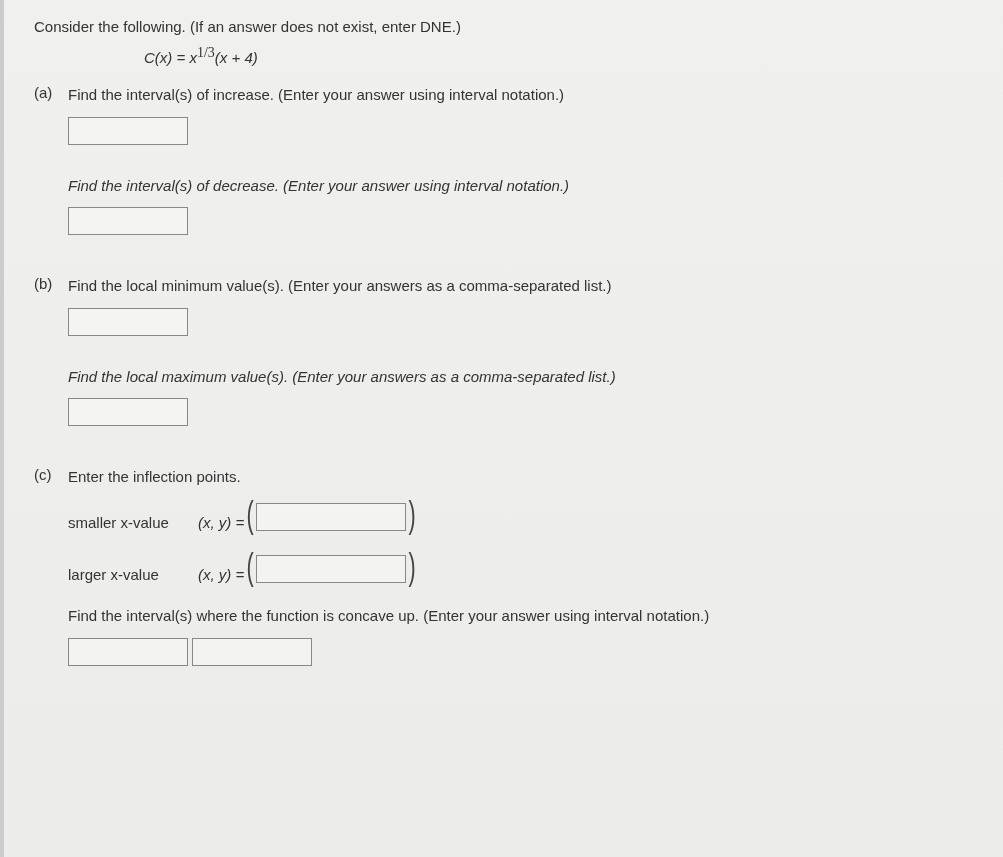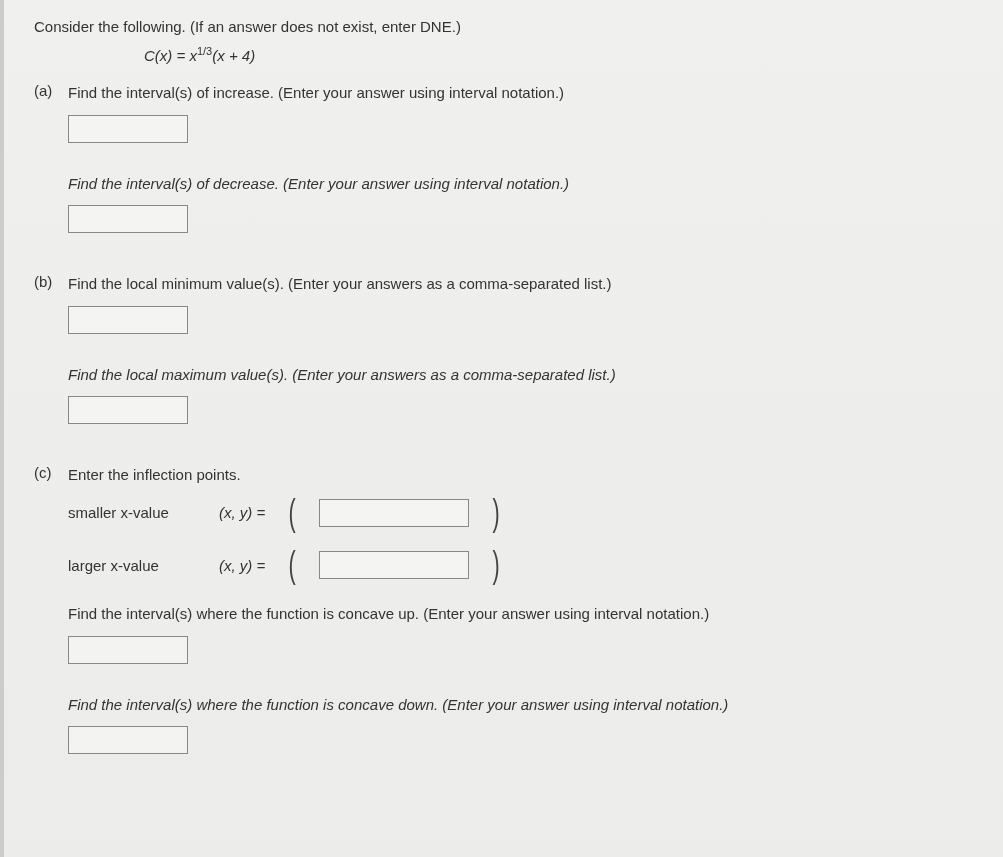--- a/index.html
+++ b/index.html
@@ -18,21 +18,21 @@
     padding: 18px 30px 36px 30px;
     min-height: 857px;
     position: relative;
   }
   .intro { margin-bottom: 10px; }
   .formula {
     font-style: italic;
     margin: 8px 0 14px 110px;
     font-size: 15px;
   }
-  .formula .sup { font-size: 11px; vertical-align: super; font-style: normal; }
+  .formula .sup { font-size: 14px; vertical-align: super; font-style: normal; font-family: Liberation Serif, serif; }
   .part {
     display: flex;
     align-items: flex-start;
     margin-top: 18px;
   }
   .part-label {
     width: 34px;
     flex: 0 0 34px;
     text-align: left;
   }
@@ -46,23 +46,23 @@
     background: rgba(255,255,255,0.35);
     padding: 4px 6px;
     font-size: 14px;
     font-family: inherit;
     color: #333;
     display: inline-block;
     vertical-align: middle;
   }
   .inflect-row {
     display: flex;
-    align-items: center;
+    align-items: flex-end;
     margin: 10px 0 20px 0;
-    gap: 21px;
+    gap: 0;
   }
   .inflect-label { min-width: 130px; }
   .xy { font-style: italic; }
   .paren {
     font-size: 36px;
     font-weight: 300;
     color: #444;
     line-height: 0.9;
     display: inline-block;
     transform: scaleX(0.6);
@@ -126,18 +126,17 @@
         <span class="inflect-label">larger x-value</span>
         <span class="xy">(x, y) = </span>
         <span class="paren">(</span>
         <input class="inflect-input" type="text" style="">
         <span class="paren">)</span>
       </div>
 
       <div class="prompt" style="margin-top:22px">Find the interval(s) where the function is concave up. (Enter your answer using interval notation.)</div>
       <input class="answer-box" type="text" style="">
 
-      <div class="prompt sub">Find the interval(s) where the function is concave down. (Enter your answer using interval notation.)</div>
       <input class="answer-box" type="text" style="">
     </div>
   </div>
 
 </div>
 
 </body></html>

